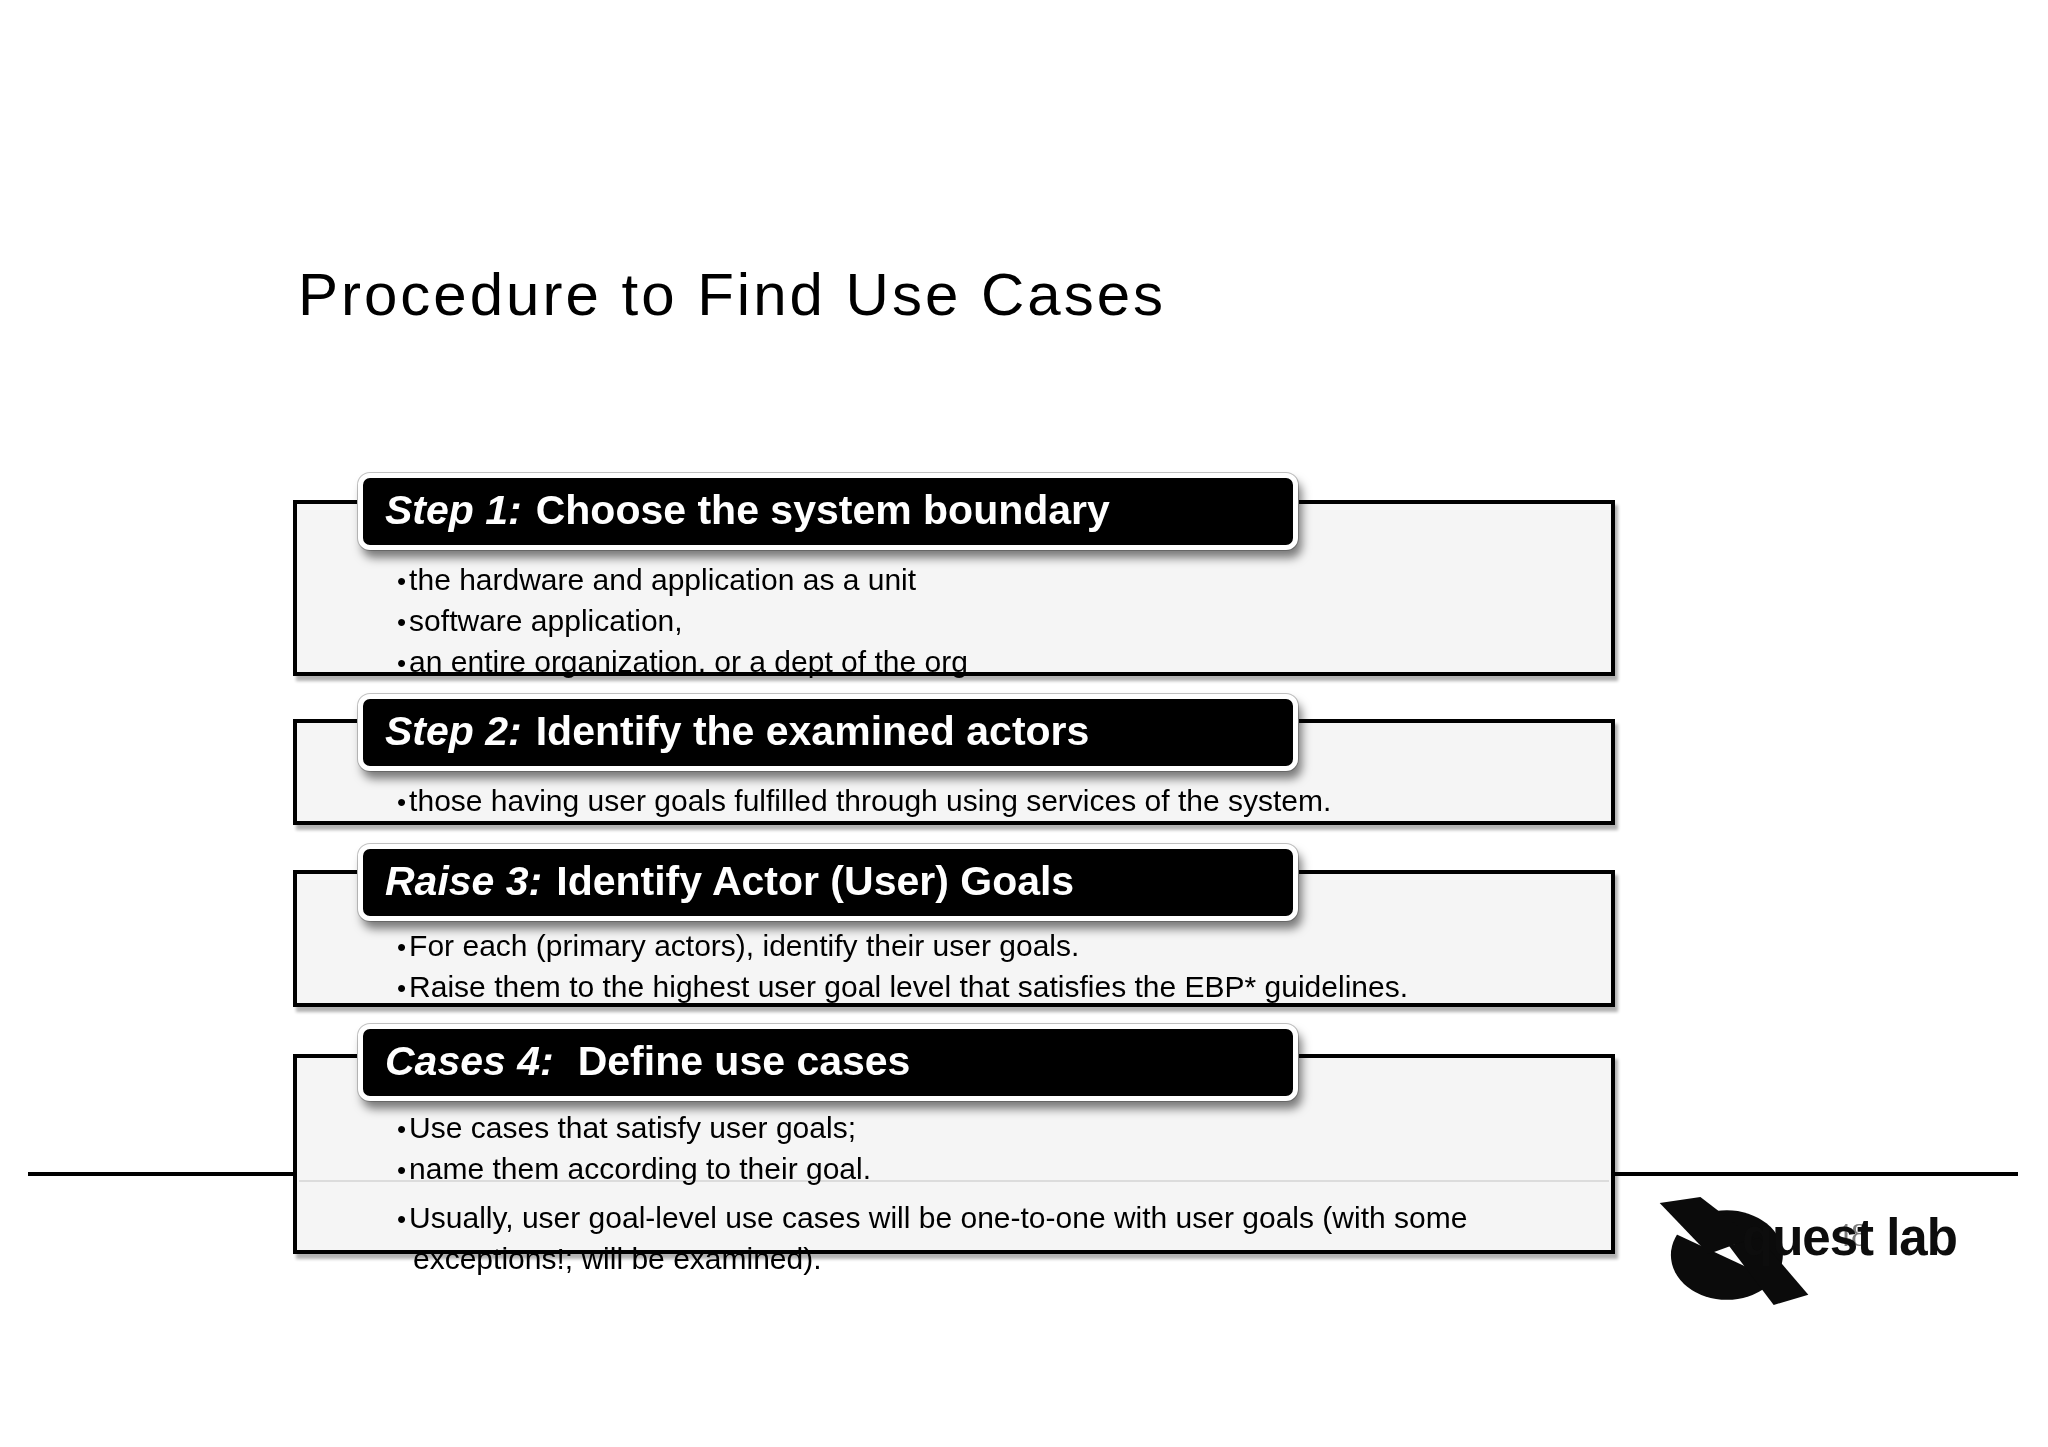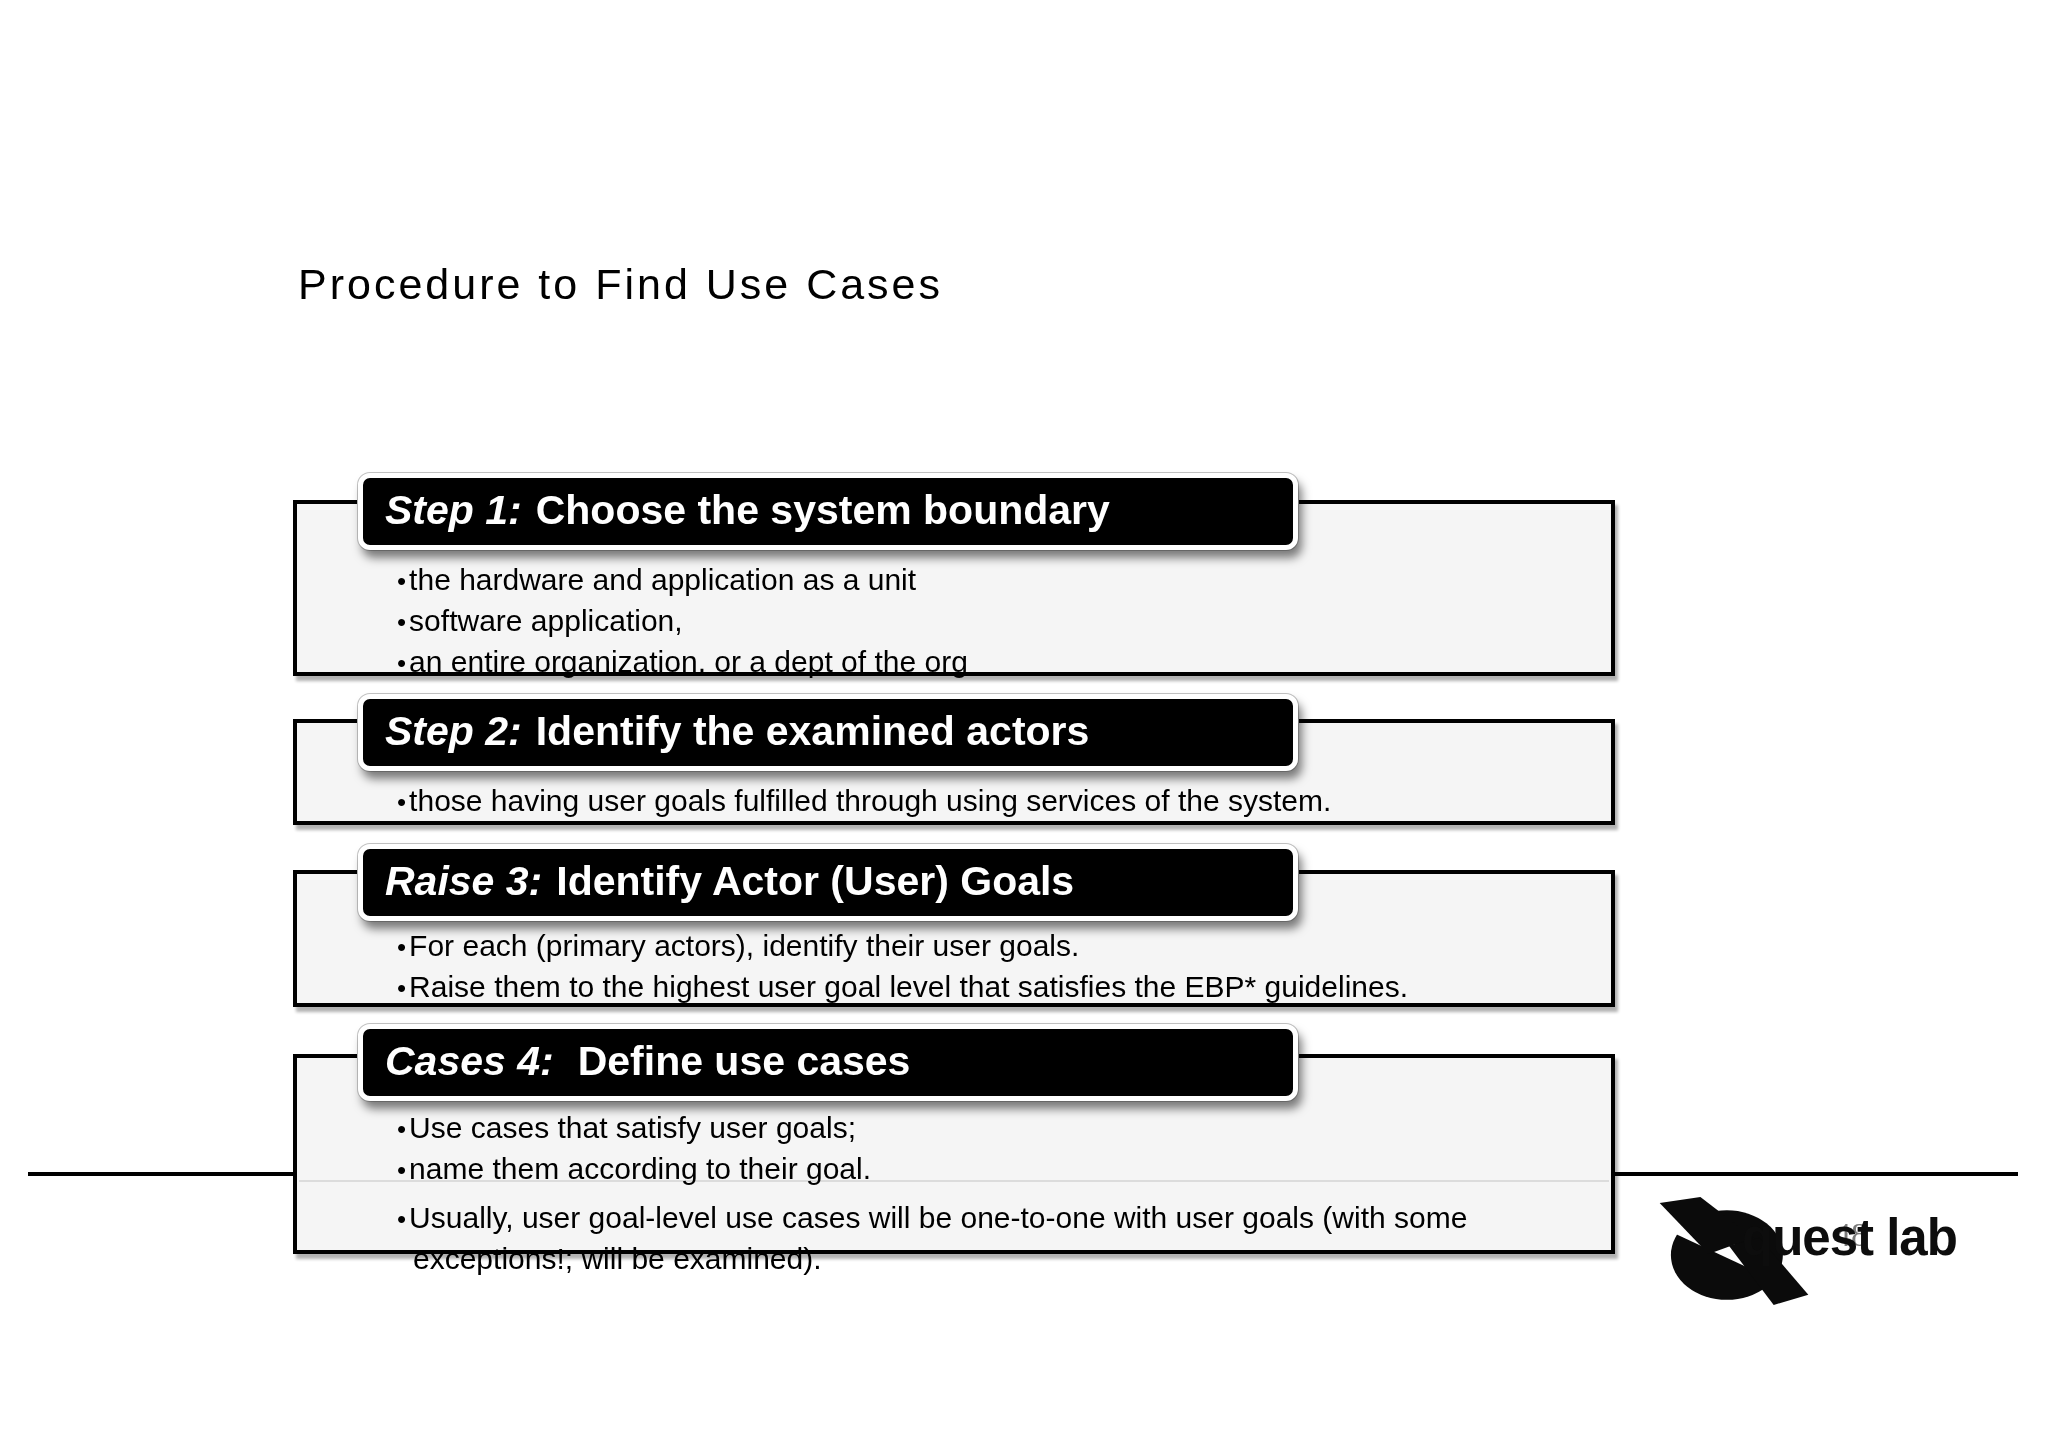--- a/index.html
+++ b/index.html
@@ -16,21 +16,21 @@
     width: 2048px;
     height: 1447px;
     background: #ffffff;
   }
 
   
   .title {
     position: absolute;
     left: 298px;
     top: 260px;
-    font-size: 43px;
+    font-size: 60px;
     letter-spacing: 3px;
     color: #000000;
     white-space: nowrap;
   }
   .subtitle {
     position: absolute;
     left: 170px;
     top: 370px;
     width: 1320px;
     text-align: center;

